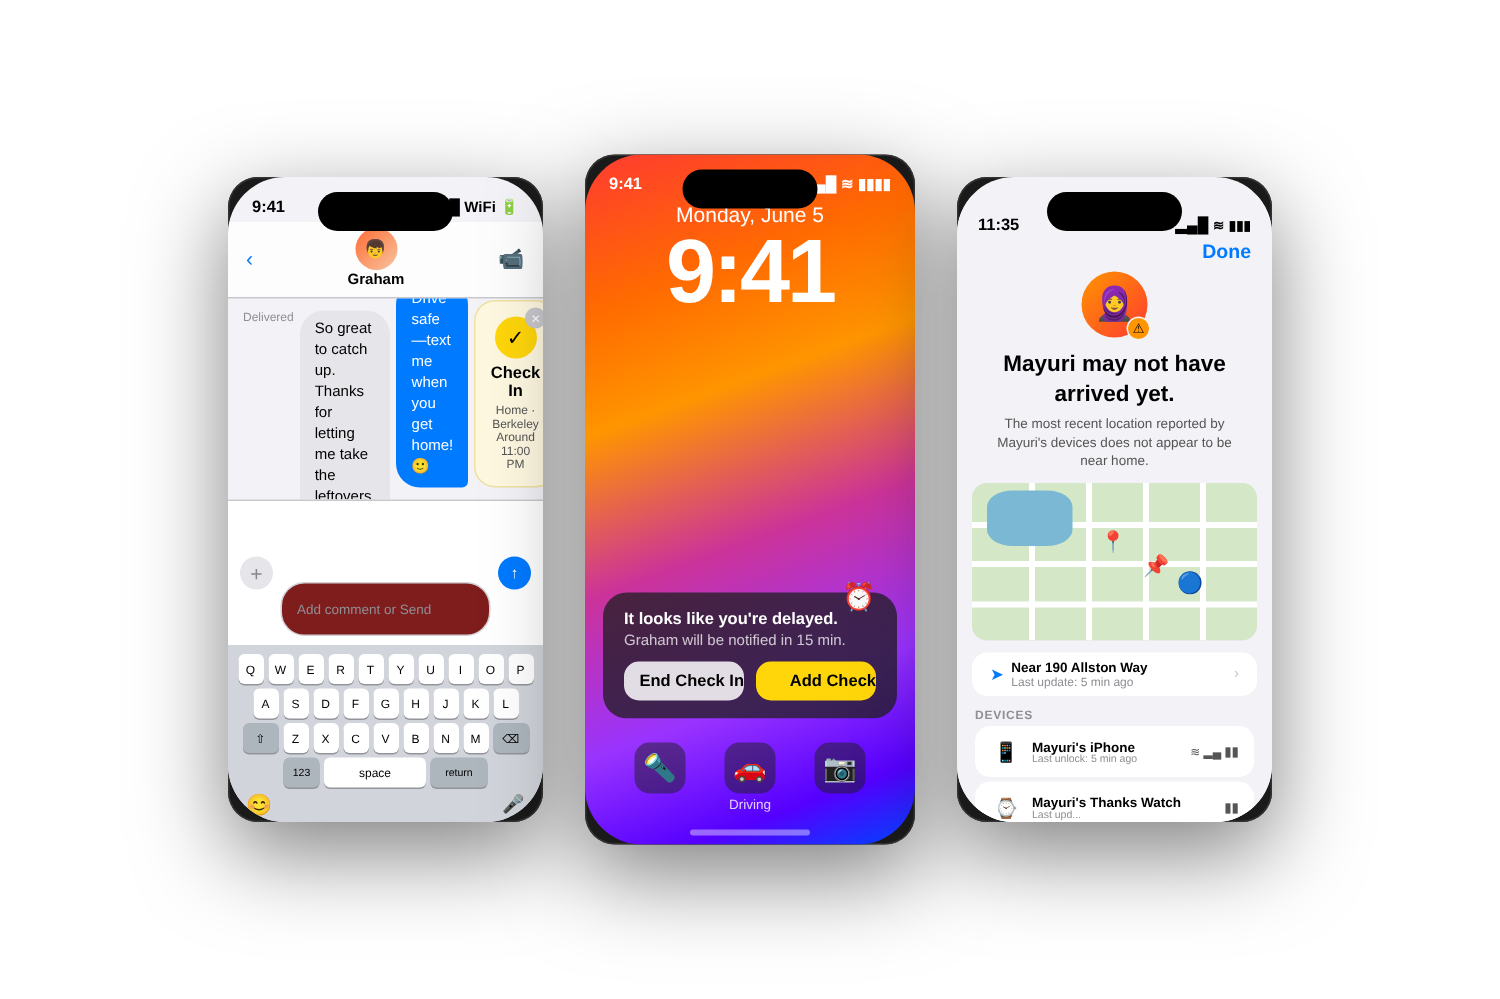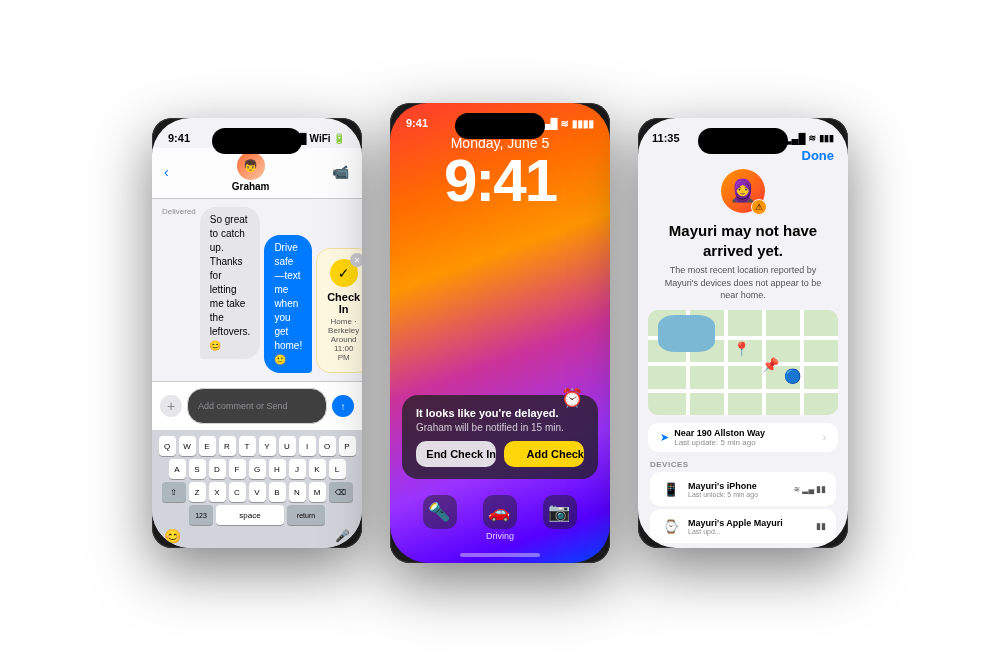--- a/index.html
+++ b/index.html
@@ -202,26 +202,27 @@
       background: #e5e5ea;
       border-radius: 50%;
       display: flex;
       align-items: center;
       justify-content: center;
       font-size: 14px;
       color: #888;
     }
     .input-field {
       flex: 1;
-      background: #404040;
+      background: #7f1d1d;
       border-radius: 16px;
       padding: 12px 10px;
       font-size: 9px;
       color: #8e8e93;
       border: 0.5px solid #d1d1d6;
+      margin-top: 48px;
     }
     .send-btn {
       width: 22px;
       height: 22px;
       background: #007aff;
       border-radius: 50%;
       display: flex;
       align-items: center;
       justify-content: center;
       font-size: 10px;
@@ -410,20 +411,21 @@
       width: 210px;
       height: 430px;
       background: #f2f2f7;
     }
     .findmy-screen {
       width: 100%;
       height: 100%;
       background: #f2f2f7;
       display: flex;
       flex-direction: column;
+      margin-top: 12px;
     }
     .findmy-status-bar {
       display: flex;
       justify-content: space-between;
       align-items: center;
       padding: 14px 14px 4px;
       font-size: 11px;
       font-weight: 600;
       color: #000;
     }
@@ -821,21 +823,21 @@
             <span class="signal-icon">≋</span>
             <span class="signal-icon">▂▄</span>
             <span class="battery-icon">▮▮</span>
           </div>
         </div>
 
         <div class="device-row">
           <div class="device-left">
             <div class="device-icon">⌚</div>
             <div>
-              <div class="device-name">Mayuri's Apple Mayuri</div>
+              <div class="device-name">Mayuri's Thanks Watch</div>
               <div class="device-time">Last upd...</div>
             </div>
           </div>
           <div class="device-status-icons">
             <span class="battery-icon">▮▮</span>
           </div>
         </div>
       </div>
     </div>
   </div>

